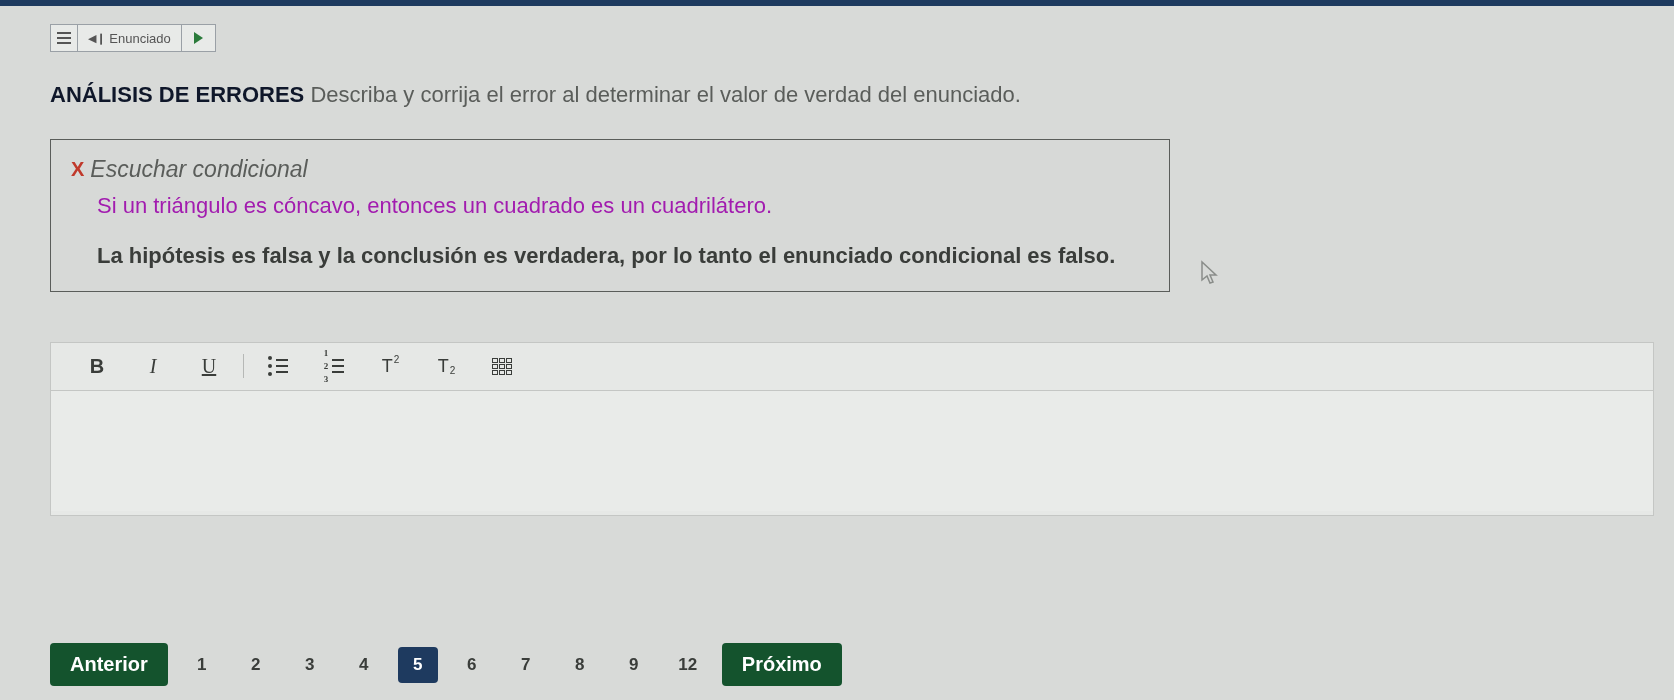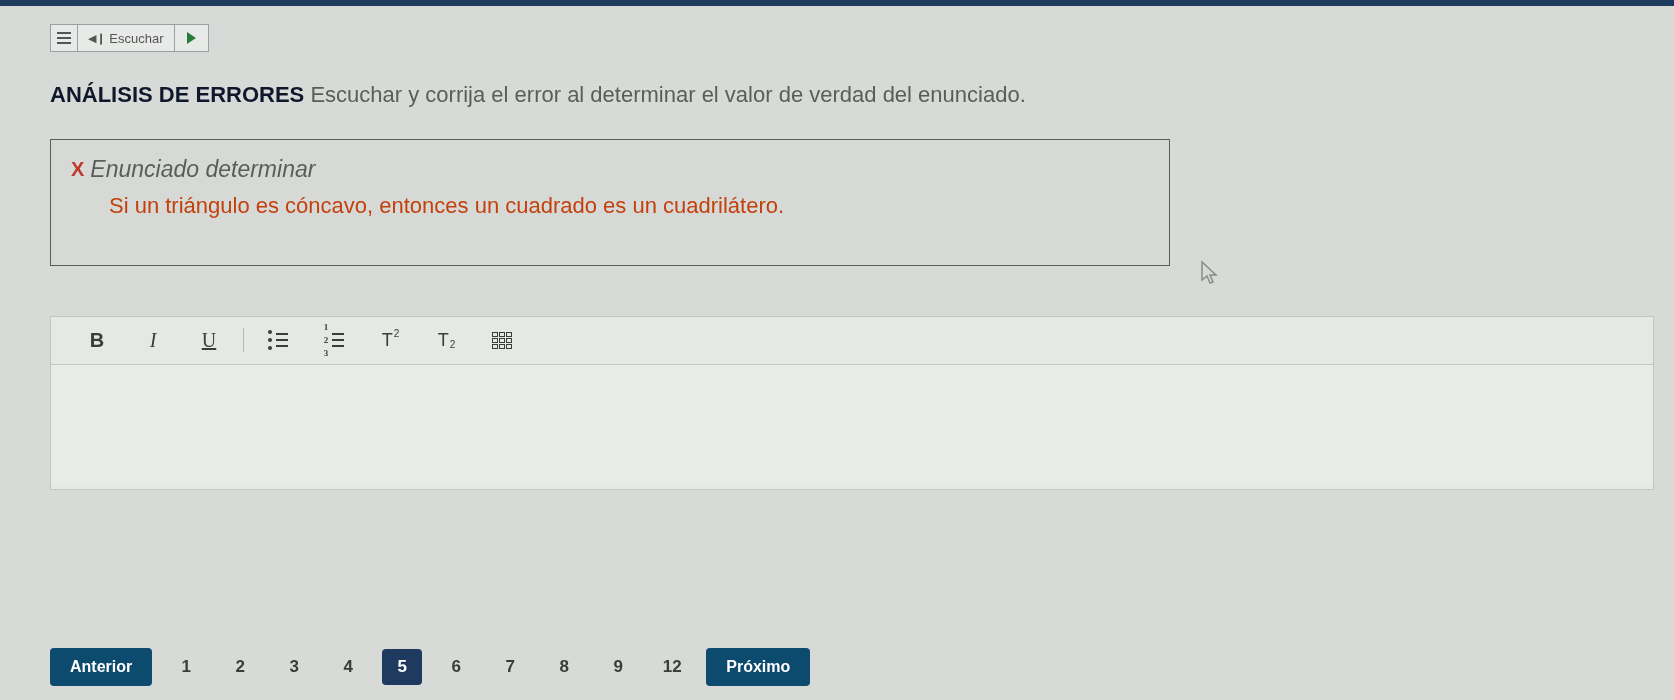--- a/index.html
+++ b/index.html
@@ -69,22 +69,22 @@
   .pb-title-row {
     display:flex; align-items:center; gap:6px;
     font-size: 23px;
     color: #5a5d5a;
     font-style: italic;
     margin-bottom: 10px;
   }
   .x-mark { color: #c0392b; font-weight:bold; font-style:normal; font-size:20px;}
   .pb-statement {
     font-size: 22px;
-    color: #c2410c;
-    margin-left: 38px;
+    color: #a21caf;
+    margin-left: 26px;
     margin-bottom: 24px;
   }
   .pb-conclusion {
     font-size: 22px;
     color: #3a3d3a;
     font-weight: bold;
     margin-left: 26px;
   }
   .editor {
     width: 100%;
@@ -145,25 +145,25 @@
   .table-icn span{border:1px solid #3a3d3a;}
   .pager {
     position:absolute;
     bottom: 14px;
     left: 50px;
     display:flex;
     align-items:center;
     gap: 14px;
   }
   .pg-nav {
-    background:#0c4a6e;
+    background:#14532d;
     color:#fff;
     border:none;
     padding: 10px 20px;
-    font-size:16px;
+    font-size:20px;
     font-weight:bold;
     border-radius:4px;
     cursor:pointer;
   }
   .pg-num {
     width: 40px;
     height: 36px;
     display:flex;align-items:center;justify-content:center;
     color:#3a3d3a;
     font-size:17px;
@@ -192,38 +192,39 @@
 <div class="audio-row">
   <div class="audio-btn menu-icn">
     <div class="menu-lines">
         <span></span>
         <span></span>
         <span></span>
       </div>
   </div>
   <div class="audio-btn">
     <span class="speaker-icn">◀❙</span>&nbsp;
-    <span>Escuchar</span>
+    <span>Enunciado</span>
   </div>
   <div class="audio-btn play-icn">
     <div class="tri-play"></div>
   </div>
 </div>
 
 <p class="prompt">
   <span class="heading">ANÁLISIS DE ERRORES</span>
-  <span>Escuchar y corrija el error al determinar el valor de verdad del enunciado.</span>
+  <span>Describa y corrija el error al determinar el valor de verdad del enunciado.</span>
 </p>
 
 <div class="problem-box">
   <div class="pb-title-row">
     <span class="x-mark">X</span>
-    <span>Enunciado determinar</span>
+    <span>Escuchar condicional</span>
   </div>
   <p class="pb-statement">Si un triángulo es cóncavo, entonces un cuadrado es un cuadrilátero.</p>
+  <p class="pb-conclusion">La hipótesis es falsa y la conclusión es verdadera, por lo tanto el enunciado condicional es falso.</p>
 </div>
 
 <div class="editor">
   <div class="ed-toolbar">
     <div class="ed-btn ed-bold">B</div>
     <div class="ed-btn ed-italic">I</div>
     <div class="ed-btn ed-underline">U</div>
     <div class="ed-sep"></div>
     <div class="ed-btn">
       <div class="list-ul">

